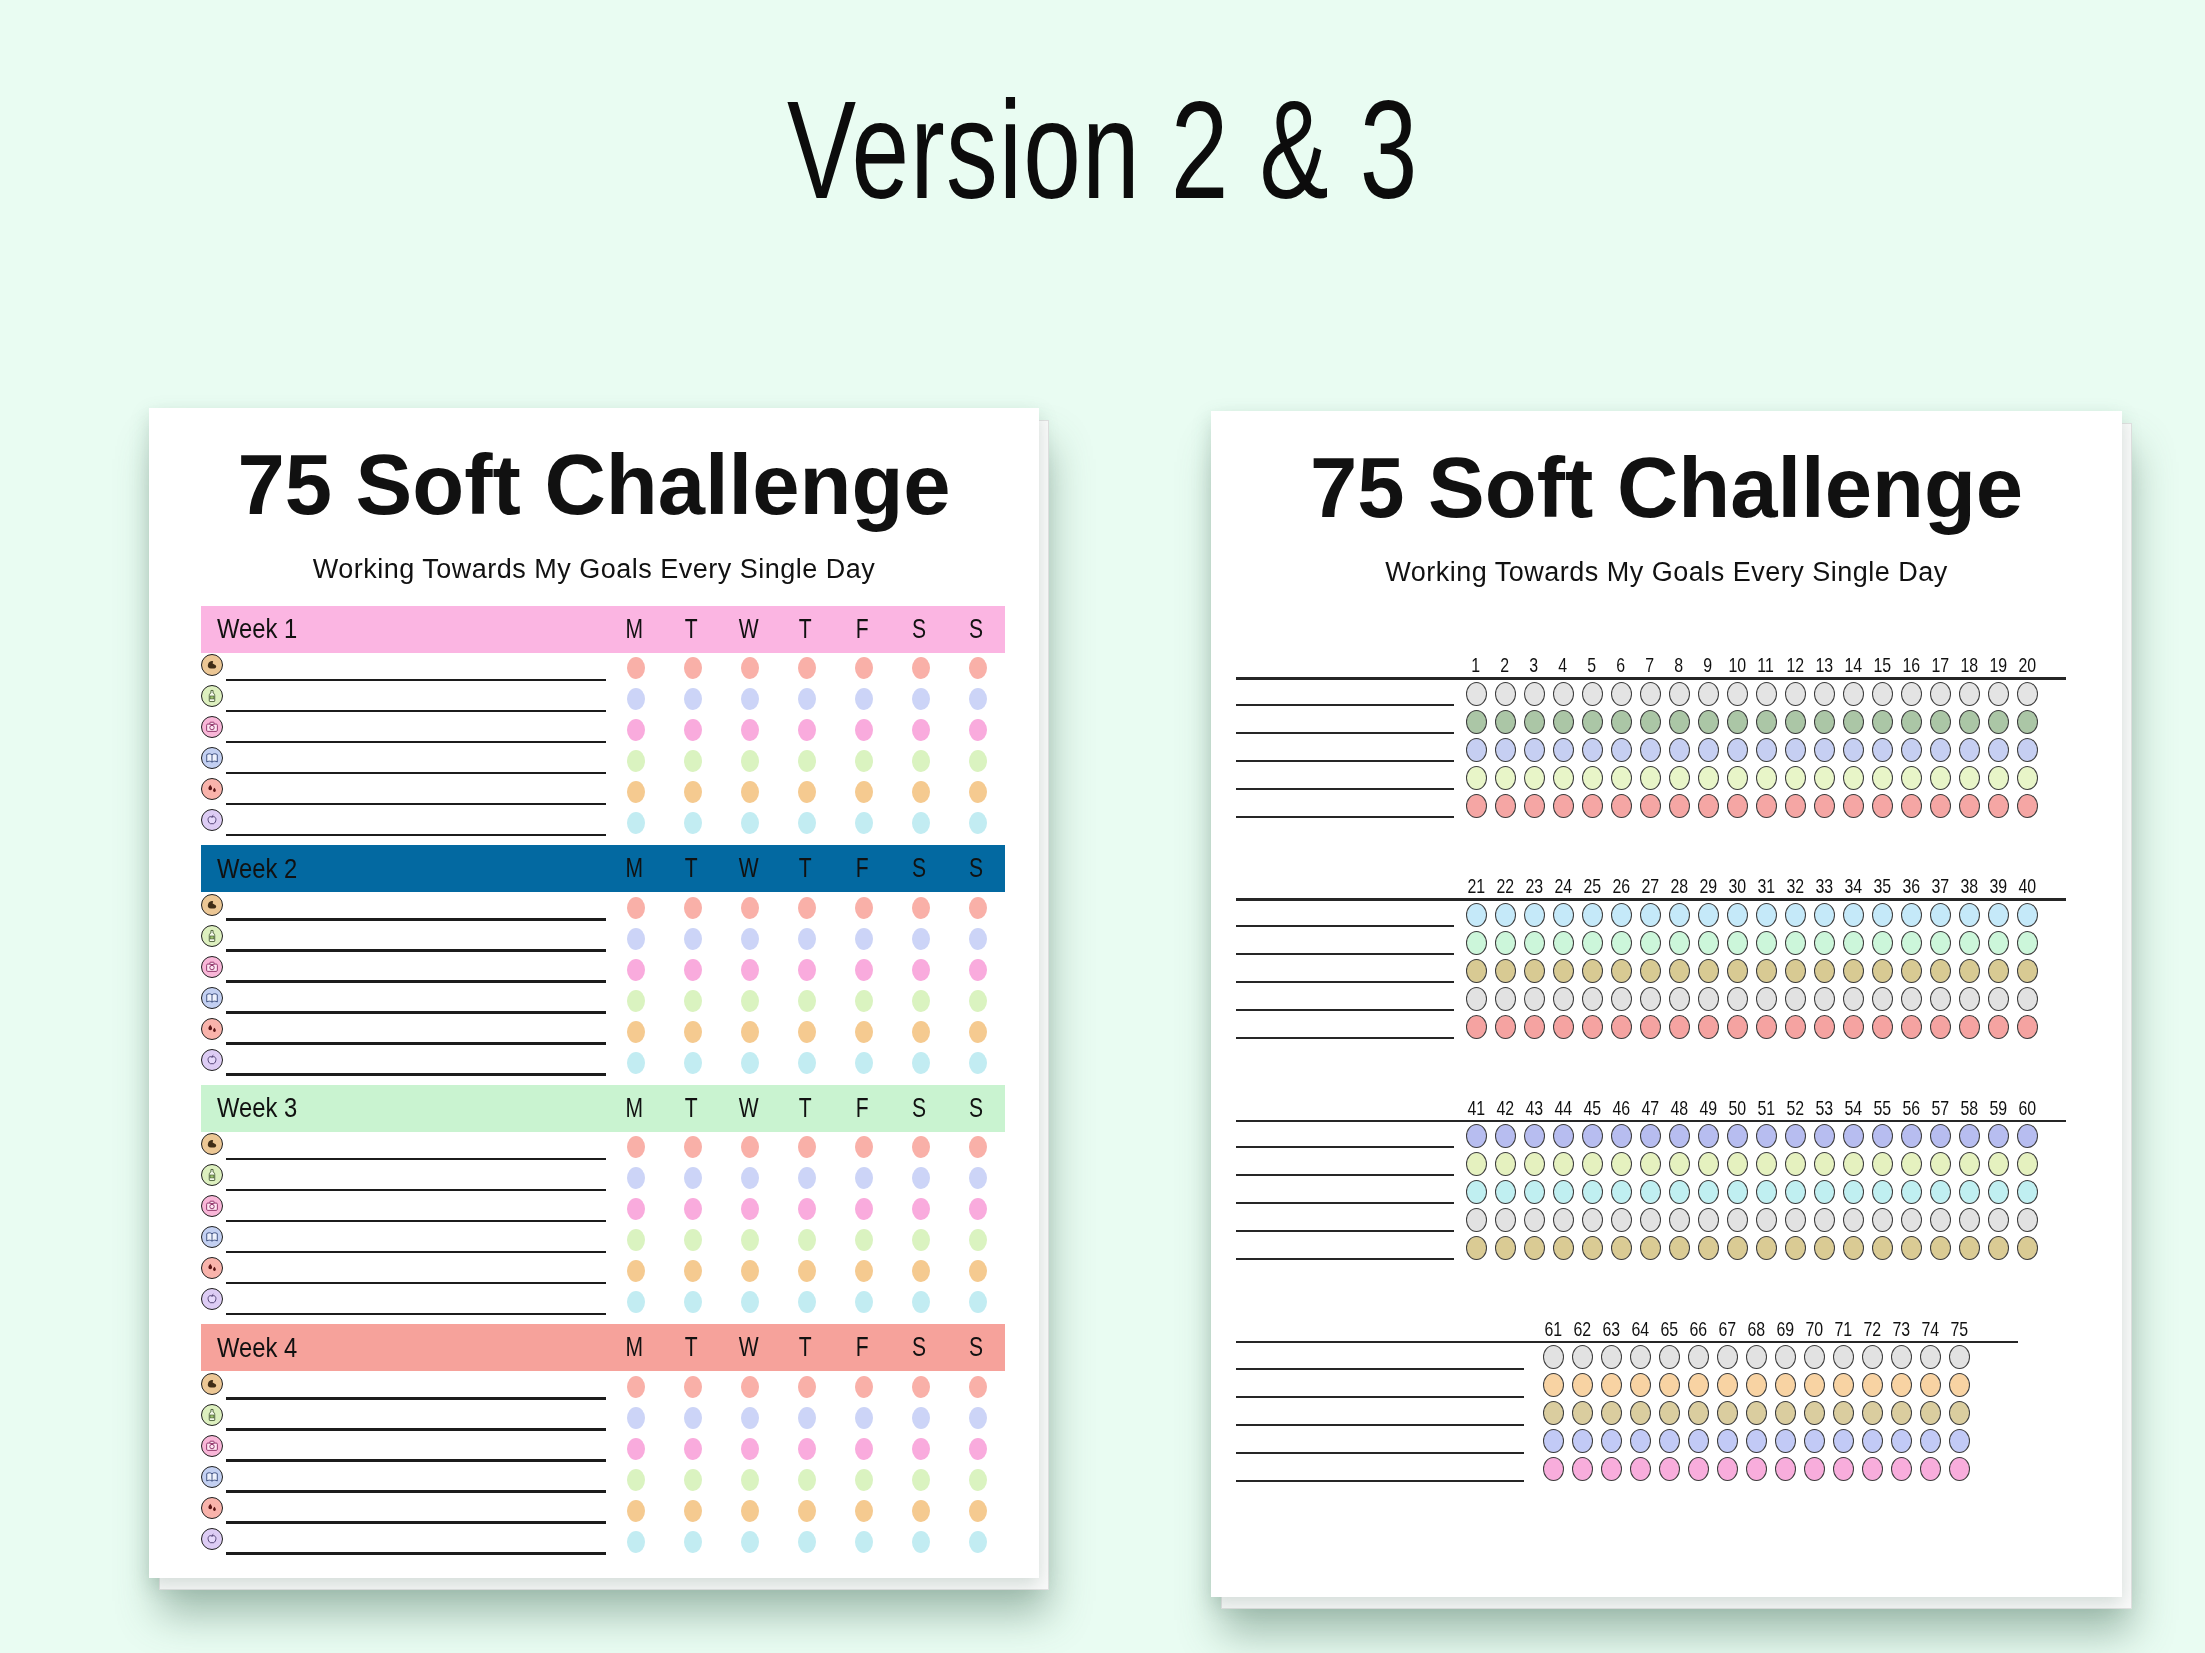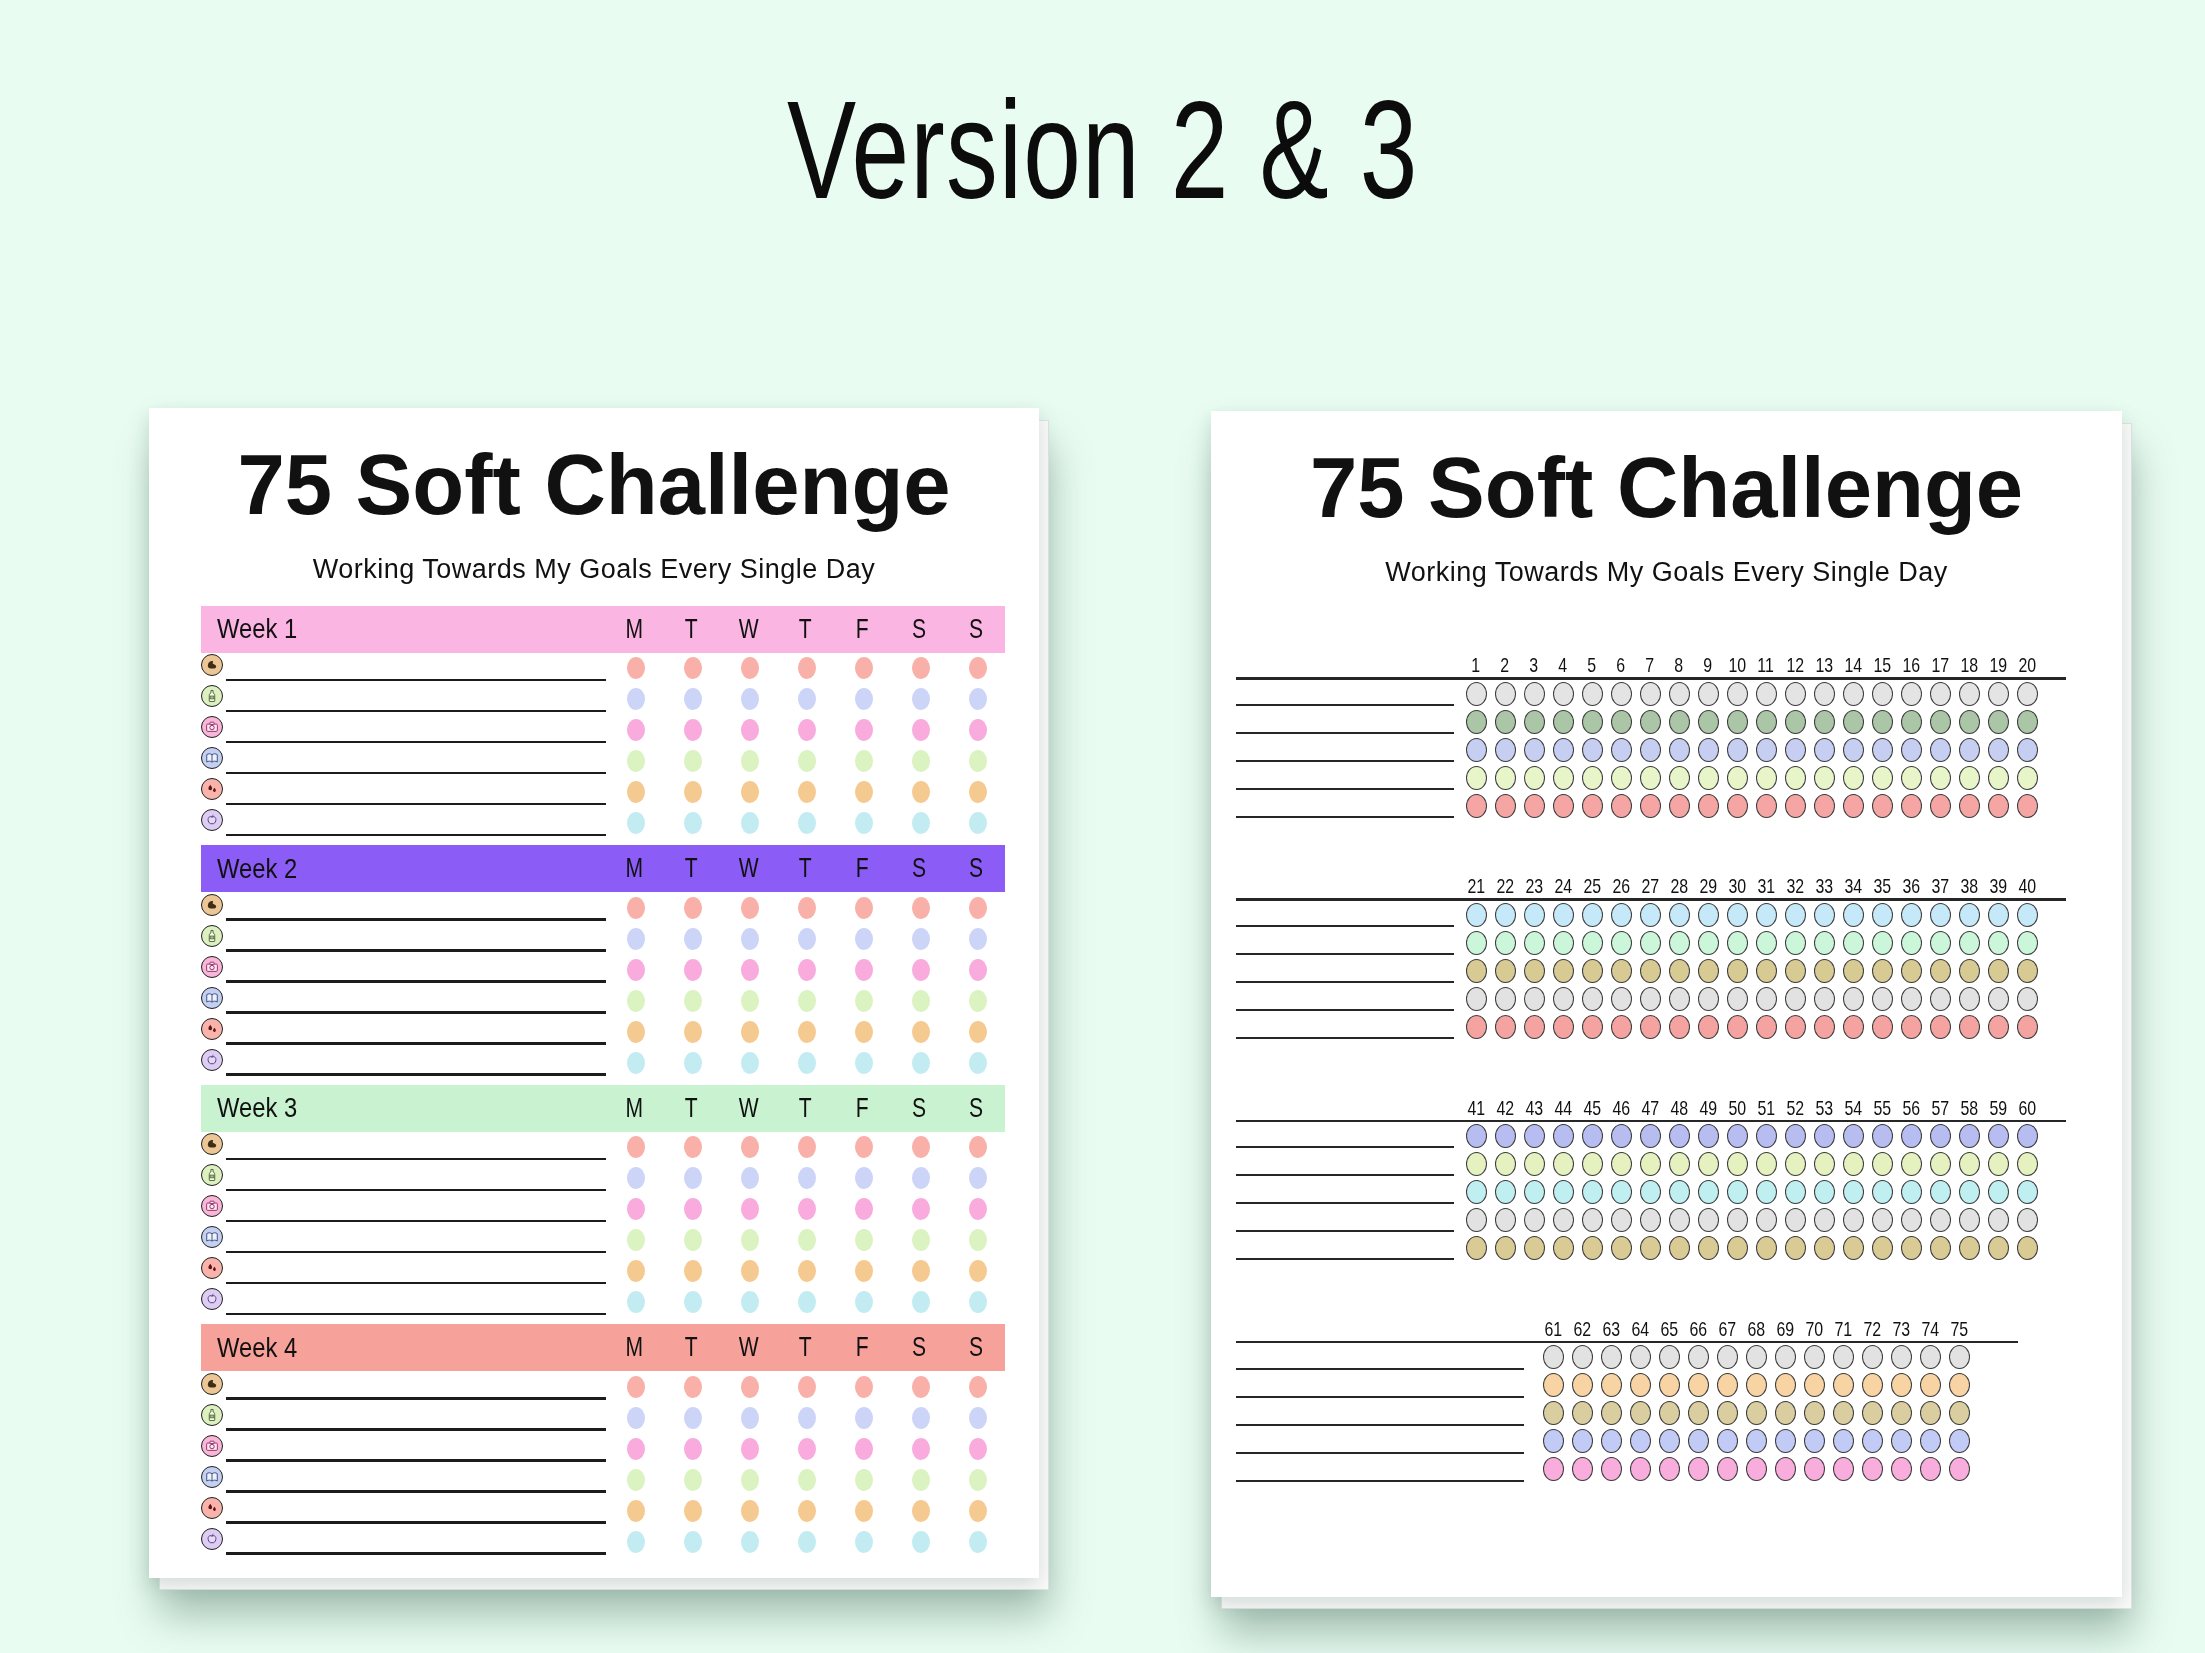--- a/index.html
+++ b/index.html
@@ -199,21 +199,21 @@
               <span class="dot" style="background: rgb(194, 236, 242);"></span>
               <span class="dot" style="background: rgb(194, 236, 242);"></span>
               <span class="dot" style="background: rgb(194, 236, 242);"></span>
               <span class="dot" style="background: rgb(194, 236, 242);"></span>
               <span class="dot" style="background: rgb(194, 236, 242);"></span>
               <span class="dot" style="background: rgb(194, 236, 242);"></span>
             </div>
           </div>
         </div>
         <div class="week-block">
-          <div class="week-header" style="background: #8b5cf6;">
+          <div class="week-header" style="background: #0369a1;">
             <span class="week-label"><span class="cond-l">Week 2</span></span>
             <div class="day-cols">
               <span class="day-letter cond">M</span>
               <span class="day-letter cond">T</span>
               <span class="day-letter cond">W</span>
               <span class="day-letter cond">T</span>
               <span class="day-letter cond">F</span>
               <span class="day-letter cond">S</span>
               <span class="day-letter cond">S</span>
             </div>

